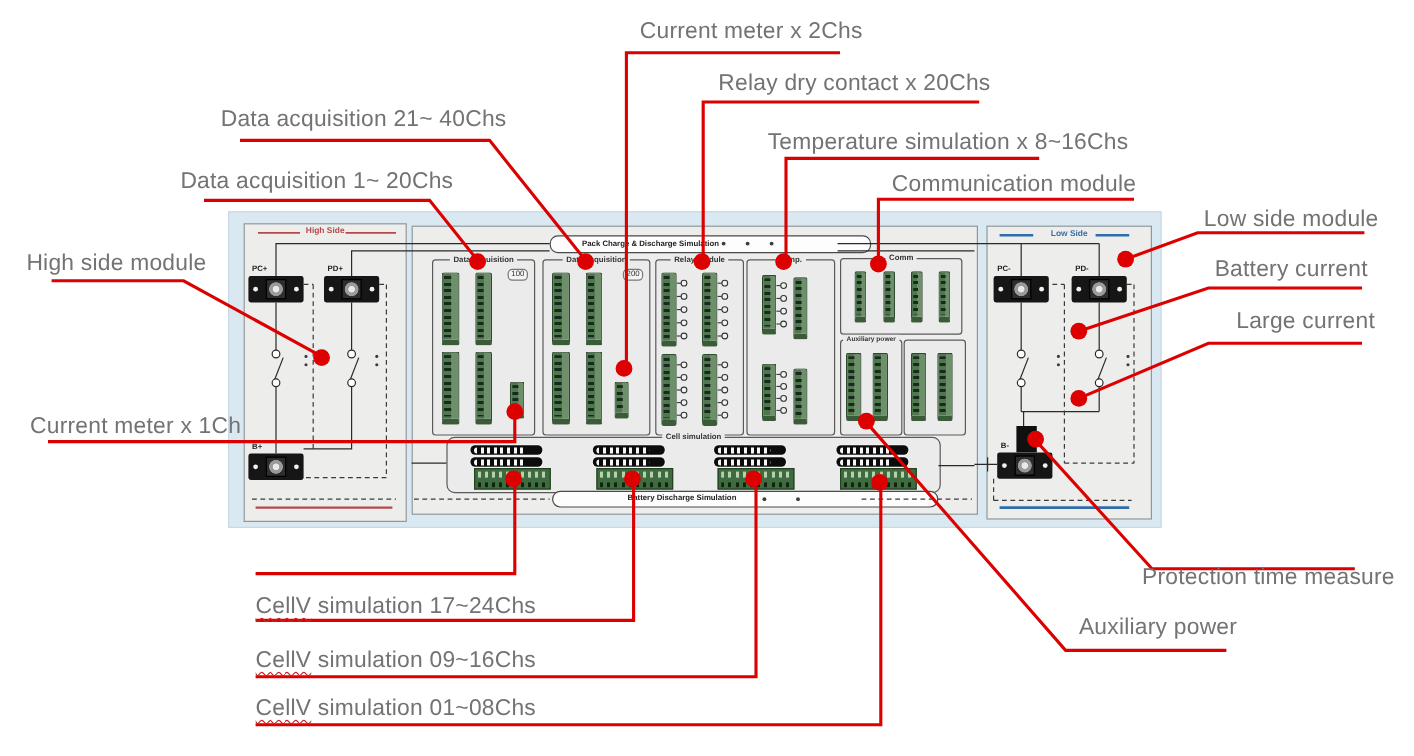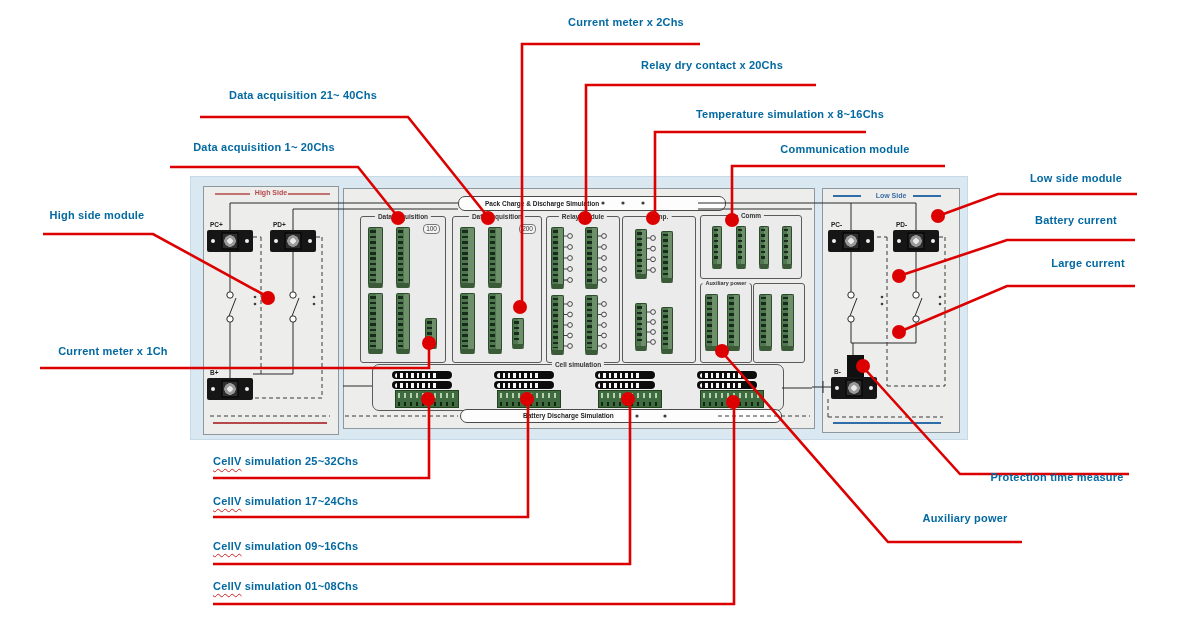--- a/index.html
+++ b/index.html
@@ -1,19 +1,19 @@
 <!DOCTYPE html>
 <html><head>
 <meta charset="utf-8">
 <style>
   html,body{margin:0;padding:0;background:#fff;}
   #stage{position:relative;width:1178px;height:630px;background:#fff;overflow:hidden;
          font-family:"Liberation Sans","DejaVu Sans",sans-serif;}
   
-  .ann{position:absolute;font-size:11px;color:#0369a1;white-space:nowrap;z-index:40;letter-spacing:.2px;font-weight:bold;}
+  .ann{position:absolute;font-size:19px;color:#737373;white-space:nowrap;z-index:40;letter-spacing:.2px;}
   .ann.c{transform:translateX(-50%);}
   .wavy{text-decoration:underline;text-decoration-style:wavy;text-decoration-color:#cc2222;text-decoration-thickness:1px;text-underline-offset:3px;}
   
   .blue{position:absolute;left:190px;top:176px;width:776px;height:262px;background:#d9e8f1;border:1px solid #c6d9e6;z-index:1;}
   .panel{position:absolute;background:#ededec;border:1px solid #8e989c;z-index:2;}
   .subpanel{position:absolute;background:#ebebeb;border:1px solid #5a5a5a;border-radius:3px;z-index:3;}
   .seclabel{position:absolute;top:-5px;left:50%;transform:translateX(-50%);background:#ebebeb;
             padding:0 3px;font-size:6.5px;font-weight:bold;color:#333;white-space:nowrap;line-height:9px;}
   .hstitle{position:absolute;top:2px;left:50%;transform:translateX(-50%);font-size:7px;font-weight:bold;color:#b5494a;white-space:nowrap;z-index:4;}
   .lstitle{position:absolute;top:3px;left:50%;transform:translateX(-50%);font-size:7px;font-weight:bold;color:#3a6da5;white-space:nowrap;z-index:4;}
@@ -246,21 +246,20 @@
   <div class="ann c" style="left:845px;top:143px;">Communication module</div>
   <div class="ann c" style="left:303px;top:89px;">Data acquisition 21~ 40Chs</div>
   <div class="ann c" style="left:264px;top:141px;">Data acquisition 1~ 20Chs</div>
   <div class="ann c" style="left:97px;top:209px;">High side module</div>
   <div class="ann c" style="left:113px;top:345px;">Current meter x 1Ch</div>
   <div class="ann c" style="left:1076px;top:172px;">Low side module</div>
   <div class="ann c" style="left:1076px;top:214px;">Battery current</div>
   <div class="ann c" style="left:1088px;top:257px;">Large current</div>
   <div class="ann c" style="left:1057px;top:471px;">Protection time measure</div>
   <div class="ann c" style="left:965px;top:512px;">Auxiliary power</div>
-  <div class="ann" style="left:213px;top:455px;"><span class="wavy">CellV</span><span> simulation 25~32Chs</span></div>
   <div class="ann" style="left:213px;top:495px;"><span class="wavy">CellV</span><span> simulation 17~24Chs</span></div>
   <div class="ann" style="left:213px;top:540px;"><span class="wavy">CellV</span><span> simulation 09~16Chs</span></div>
   <div class="ann" style="left:213px;top:580px;"><span class="wavy">CellV</span><span> simulation 01~08Chs</span></div>
 
 <div class="conn" style="left: 368px; top: 227px; width: 15px; height: 61px;"></div>
     <div class="conn" style="left: 396px; top: 227px; width: 14px; height: 61px;"></div>
     <div class="conn" style="left: 368px; top: 293px; width: 15px; height: 61px;"></div>
     <div class="conn" style="left: 396px; top: 293px; width: 14px; height: 61px;"></div>
     <div class="conn" style="left: 425px; top: 318px; width: 12px; height: 31px;"></div>
     <div class="conn" style="left: 460px; top: 227px; width: 15px; height: 61px;"></div>

